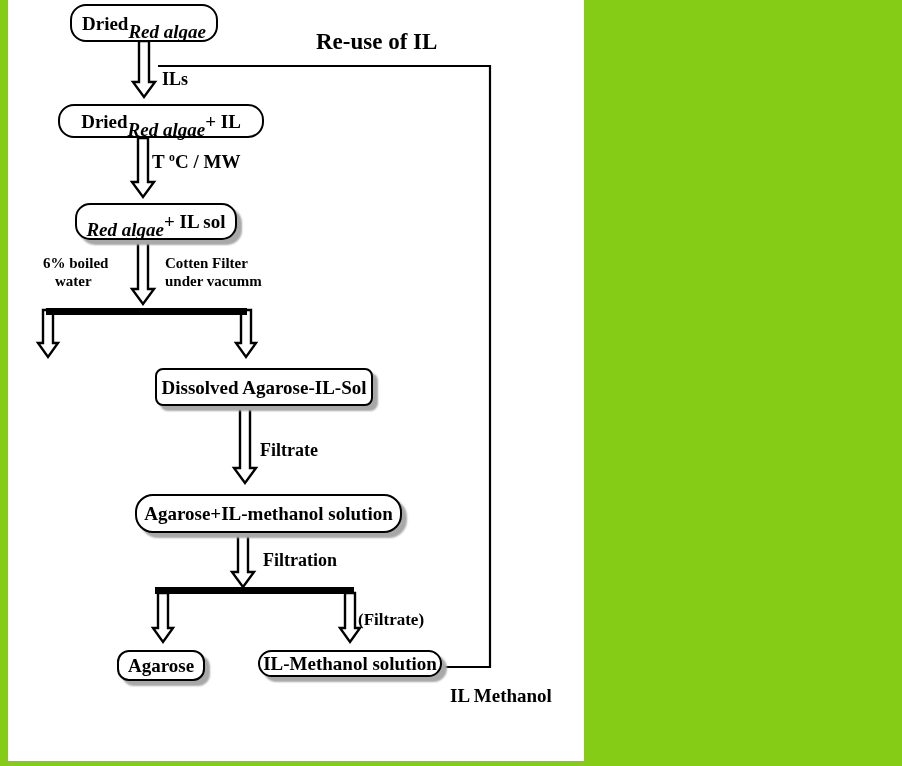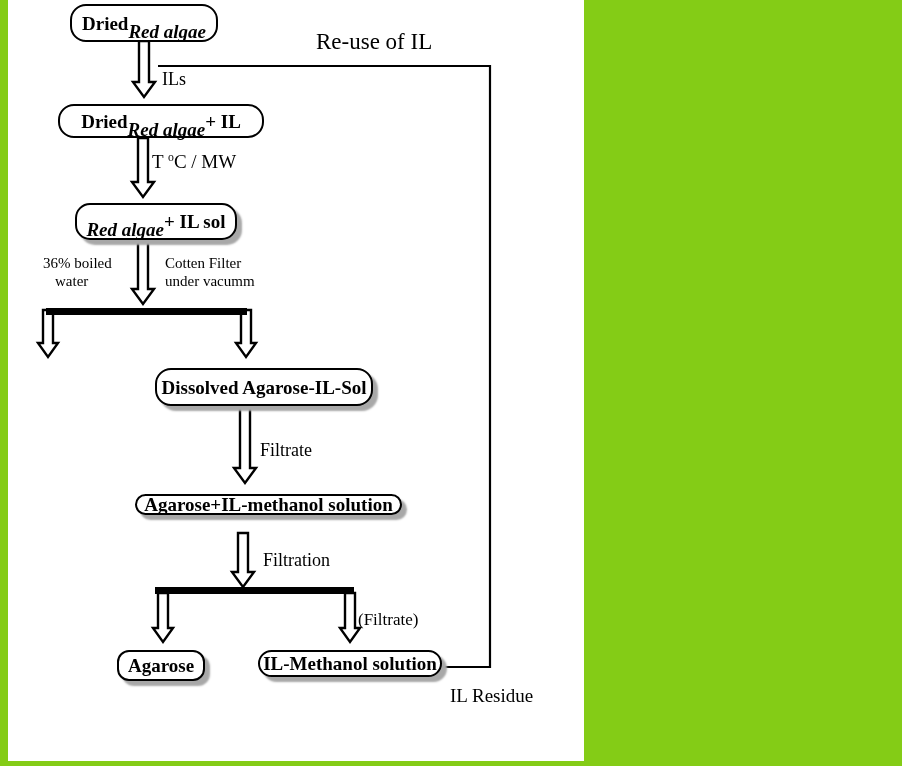--- a/index.html
+++ b/index.html
@@ -13,21 +13,21 @@
   .overlay{position:absolute;left:0;top:0;width:902px;height:766px;}
   .box{
     position:absolute;background:#fff;border:2.6px solid #000;
     display:flex;align-items:center;justify-content:center;
     font-weight:bold;font-size:19px;white-space:nowrap;line-height:1;
     box-sizing:border-box;z-index:3;
   }
   .box.shadowed{box-shadow:5px 5px 2px #a8a8a8;}
   .it{font-style:italic;margin-top:16px;}
   .lbl{
-    position:absolute;font-weight:normal;white-space:nowrap;line-height:1.1;z-index:3;
+    position:absolute;font-weight:bold;white-space:nowrap;line-height:1.1;z-index:3;
   }
   sup{vertical-align:super;font-size:0.62em;line-height:0;}
 </style>
 </head>
 <body>
 
 <div class="stage">
   <div class="panel"></div>
 
   <svg class="overlay" viewBox="0 0 902 766">
@@ -62,50 +62,50 @@
       <span> + IL</span>
   </div>
 
   <div class="box shadowed" style="left:75px;top:203px;width:162px;height:37px;border-radius:15px;">
     <span></span>
       <span class="it">Red algae</span>
       <span> + IL sol</span>
   </div>
 
 
-  <div class="box shadowed" style="left:155px;top:368px;width:218px;height:38px;border-radius:16px;">
+  <div class="box shadowed" style="left:155px;top:368px;width:218px;height:38px;border-radius:8px;">
     <span>Dissolved Agarose-IL-Sol</span>
   </div>
 
-  <div class="box shadowed" style="left:135px;top:494px;width:267px;height:21px;border-radius:18px;">
+  <div class="box shadowed" style="left:135px;top:494px;width:267px;height:39px;border-radius:18px;">
     <span>Agarose+IL-methanol solution</span>
   </div>
 
   <div class="box shadowed" style="left:117px;top:650px;width:88px;height:31px;border-radius:12px;">
     <span>Agarose</span>
   </div>
 
   <div class="box shadowed" style="left:258px;top:650px;width:184px;height:27px;border-radius:15px;">
     <span>IL-Methanol solution</span>
   </div>
 
   <div class="lbl" style="left:316px;top:29px;font-size:23px;">Re-use of IL</div>
 
   <div class="lbl" style="left:162px;top:70px;font-size:18px;text-align:center;">ILs</div>
 
   <div class="lbl" style="left:152px;top:152px;font-size:19px;">
     <span>T </span><sup>o</sup><span>C / MW</span>
   </div>
 
-  <div class="lbl" style="left:43px;top:255px;font-size:15px;">36% boiled</div>
+  <div class="lbl" style="left:43px;top:255px;font-size:15px;">6% boiled</div>
   <div class="lbl" style="left:55px;top:273px;font-size:15px;">water</div>
 
   <div class="lbl" style="left:165px;top:255px;font-size:15px;text-align:center;">Cotten Filter</div>
   <div class="lbl" style="left:165px;top:273px;font-size:15px;">under vacumm</div>
 
   <div class="lbl" style="left:260px;top:441px;font-size:18px;">Filtrate</div>
 
   <div class="lbl" style="left:263px;top:551px;font-size:18px;">Filtration</div>
 
   <div class="lbl" style="left:358px;top:611px;font-size:17px;">(Filtrate)</div>
 
-  <div class="lbl" style="left:450px;top:686px;font-size:19px;">IL Residue</div>
+  <div class="lbl" style="left:450px;top:686px;font-size:19px;">IL Methanol</div>
 </div>
 
 </body></html>

